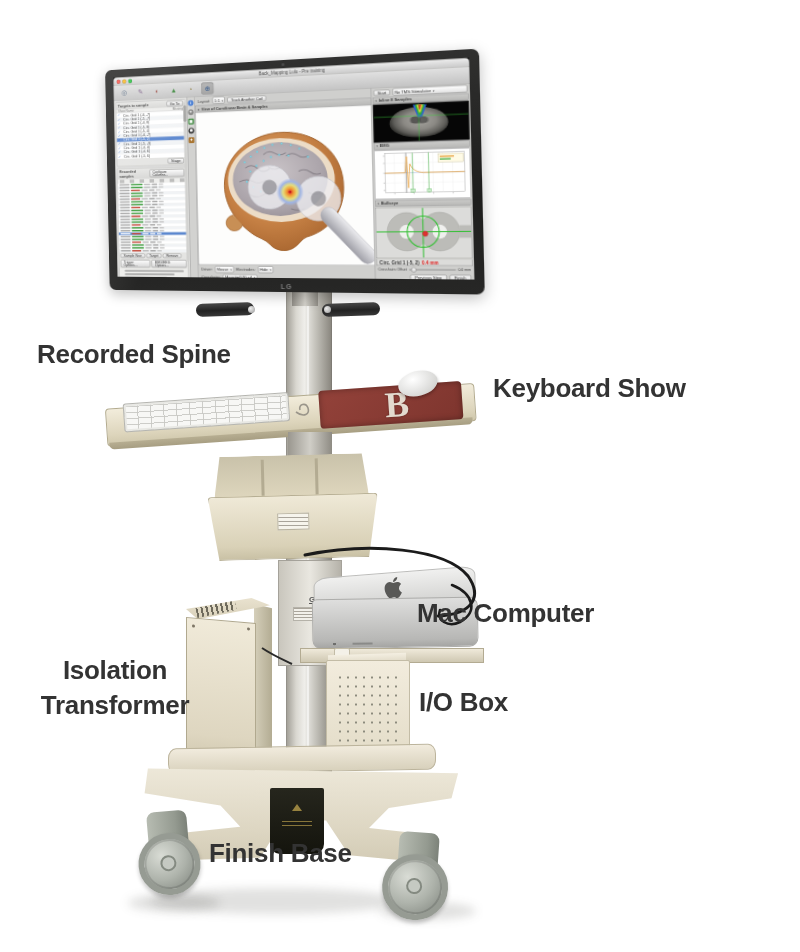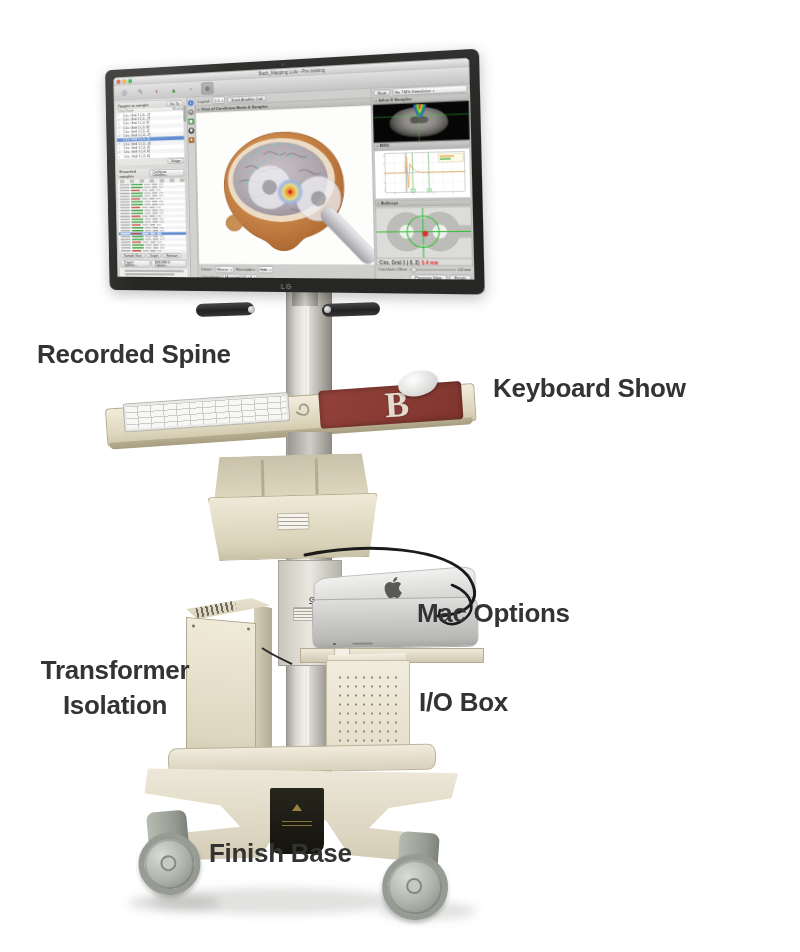--- a/index.html
+++ b/index.html
@@ -777,20 +777,20 @@
             </div>
           </div>
         </div>
       </div>
     </div>
     <div class="abs" id="lg">LG</div>
   </div>
 
   <div class="lbl" style="left:37px;top:339px;">Recorded Spine</div>
   <div class="lbl" style="left:493px;top:373px;">Keyboard Show</div>
-  <div class="lbl" style="left:417px;top:598px;">Mac Options</div>
+  <div class="lbl" style="left:417px;top:598px;">Mac Computer</div>
   <div class="lbl lbl2" style="left:25px;top:653px;width:180px;">
+    <div>Isolation</div>
     <div>Transformer</div>
-    <div>Isolation</div>
   </div>
   <div class="lbl" style="left:419px;top:687px;">I/O Box</div>
   <div class="lbl" style="left:209px;top:838px;">Finish Base</div>
 </div>
 
 </body></html>

